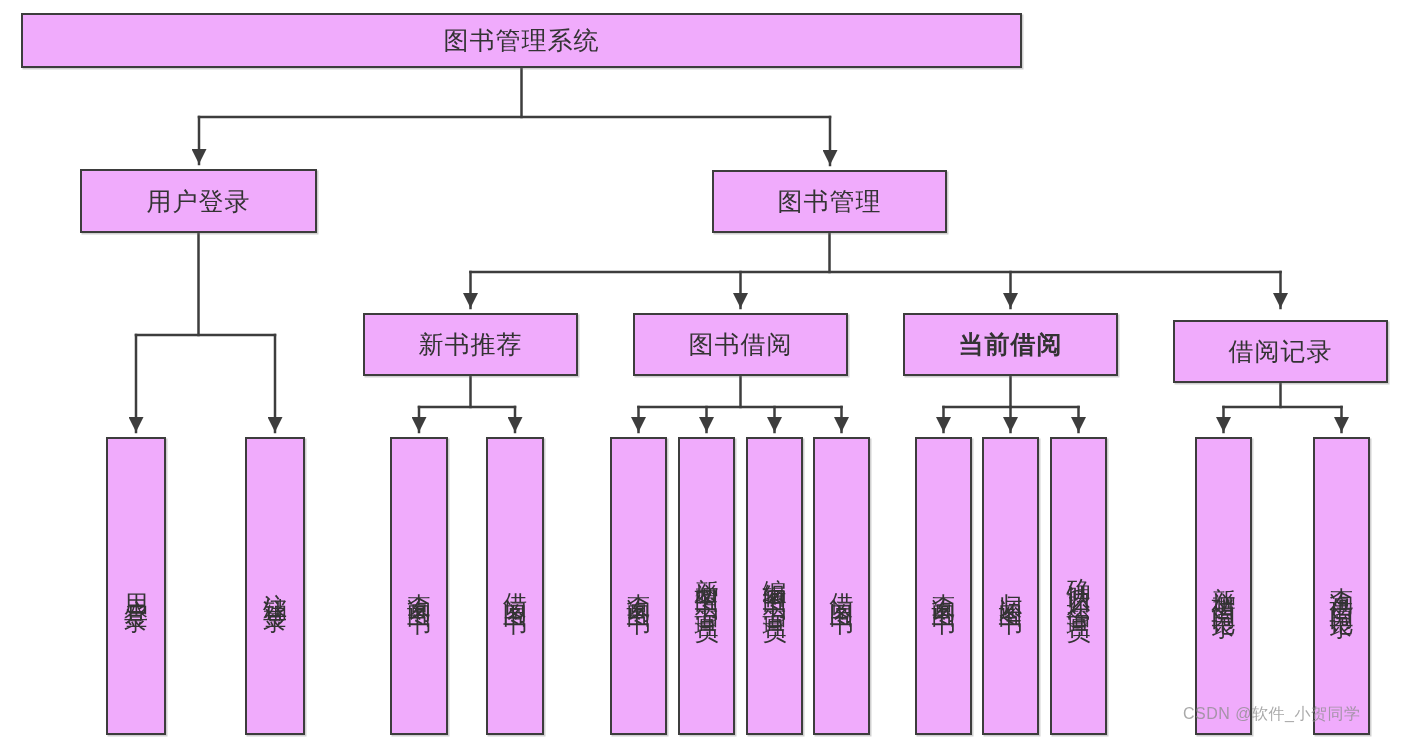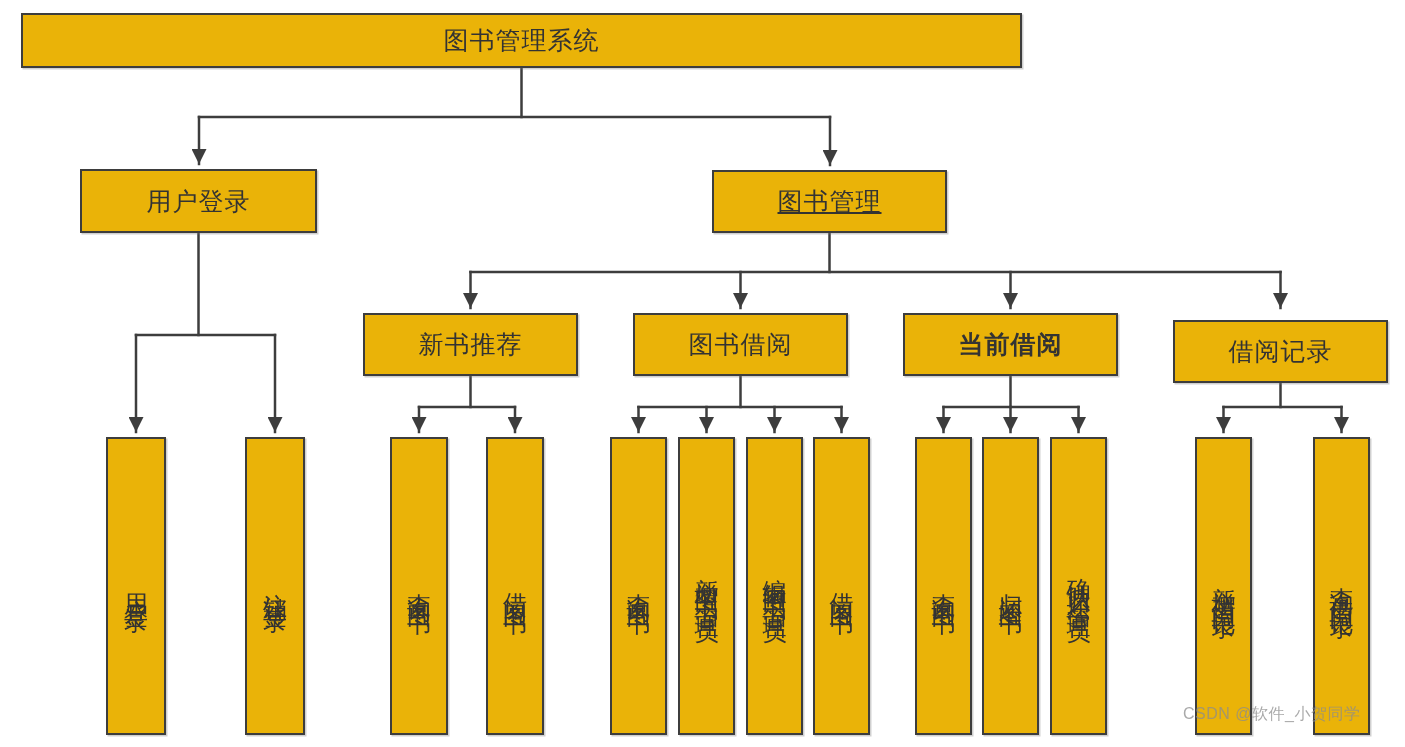--- a/index.html
+++ b/index.html
@@ -18,21 +18,21 @@
   #connectors {
     position: absolute;
     left: 0;
     top: 0;
     width: 1405px;
     height: 747px;
   }
   .node {
     position: absolute;
     box-sizing: border-box;
-    background: #eab308;
+    background: #f0abfc;
     border: 2.5px solid #3d3d3d;
     box-shadow: 1.5px 1.5px 0 rgba(120,120,120,0.35);
     display: flex;
     align-items: center;
     justify-content: center;
     color: #333333;
   }
   .hbox {
     font-size: 25px;
     letter-spacing: 1px;
@@ -107,21 +107,21 @@
       <path d="M1280.5 376 L1280.5 407"></path>
       <path d="M1223.5 407 L1341.5 407"></path>
       <path d="M1223.5 407 L1223.5 432" marker-end="url(#arrow)"></path>
       <path d="M1341.5 407 L1341.5 432" marker-end="url(#arrow)"></path>
     </g>
   </svg>
 
   <div class="node hbox" style="left:21px; top:13px; width:1001px; height:55px;">图书管理系统</div>
 
   <div class="node hbox" style="left:80px; top:169px; width:237px; height:64px;">用户登录</div>
-  <div class="node hbox" style="left:712px; top:170px; width:235px; height:63px;text-decoration:underline;">图书管理</div>
+  <div class="node hbox" style="left:712px; top:170px; width:235px; height:63px;">图书管理</div>
 
   <div class="node hbox" style="left:363px; top:313px; width:215px; height:63px;">新书推荐</div>
   <div class="node hbox" style="left:633px; top:313px; width:215px; height:63px;">图书借阅</div>
   <div class="node hbox" style="left:903px; top:313px; width:215px; height:63px;font-weight:bold;">当前借阅</div>
   <div class="node hbox" style="left:1173px; top:320px; width:215px; height:63px;">借阅记录</div>
 
   <div class="node vbox" style="left:106px; top:437px; width:60px; height:298px;">
     <span>用户登录</span>
   </div>
   <div class="node vbox" style="left:245px; top:437px; width:60px; height:298px;">

